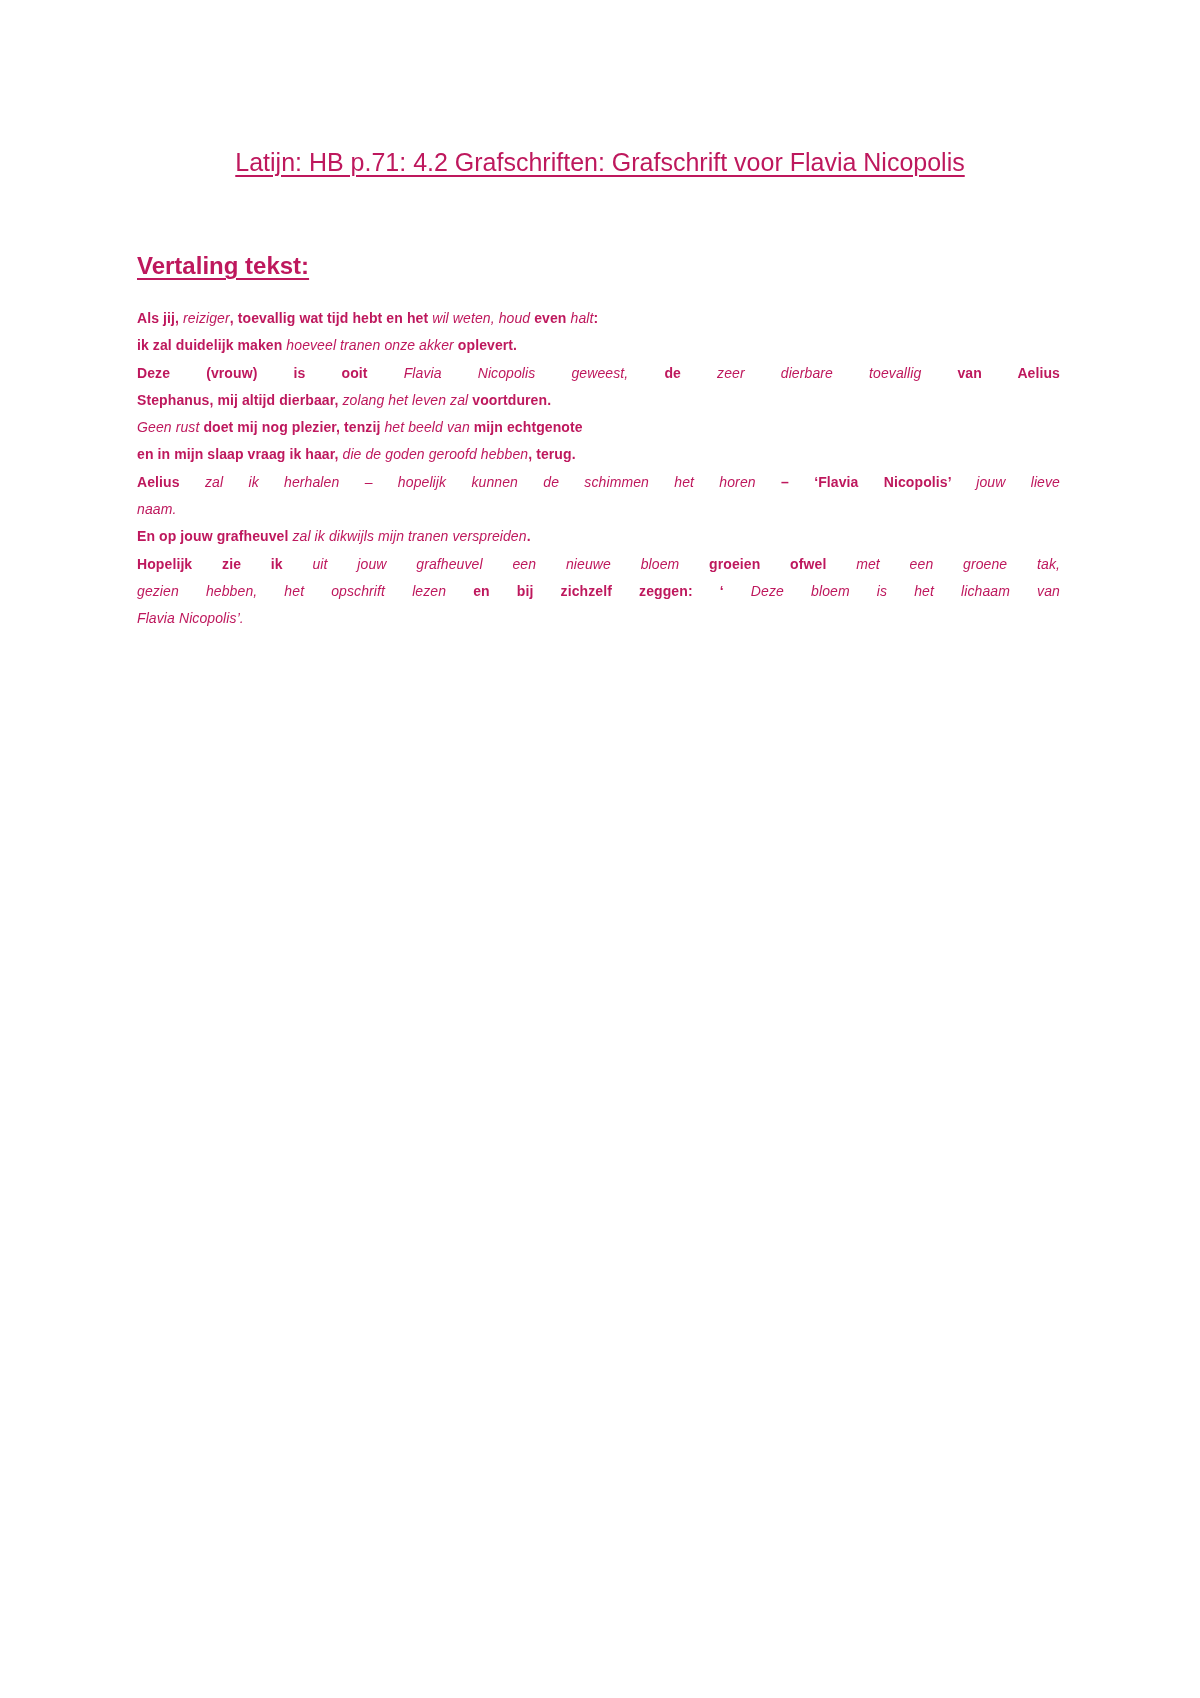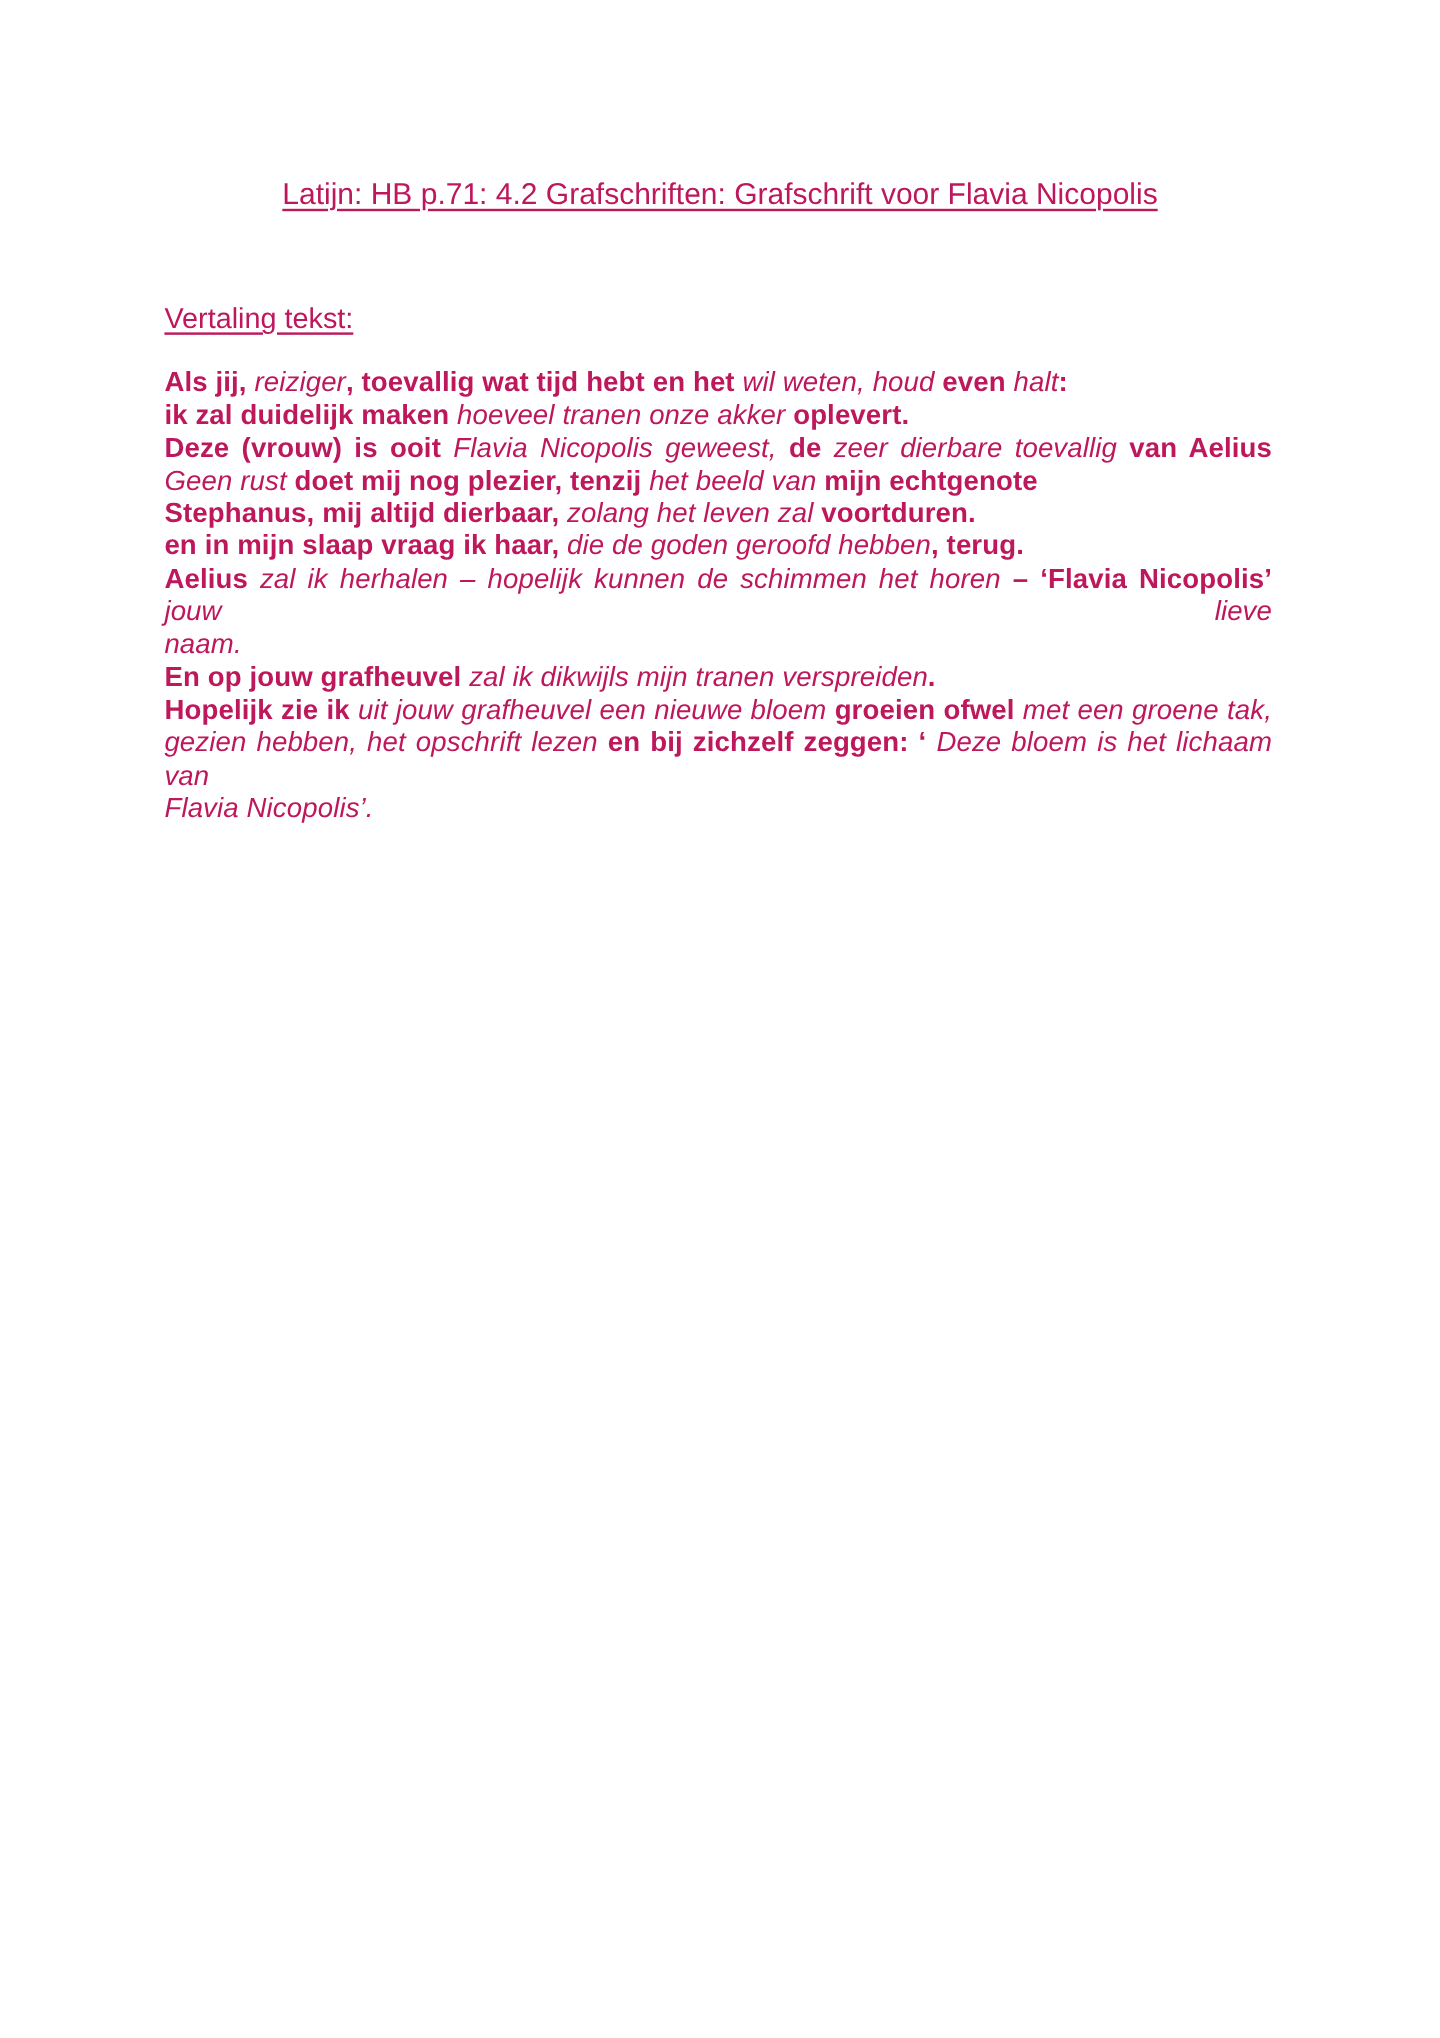--- a/index.html
+++ b/index.html
@@ -26,34 +26,34 @@
     font-size: 25px;
     font-weight: 400;
     line-height: 1.25;
   }
   .section-heading {
     position: absolute;
     top: 252px;
     left: 137px;
     margin: 0;
     font-size: 24px;
-    font-weight: 400;
+    font-weight: 700;
     line-height: 1.2;
   }
   .u {
     text-decoration: underline;
     text-decoration-thickness: 2px;
     text-underline-offset: 4px;
   }
   .translation {
     position: absolute;
     top: 305px;
     left: 137px;
     width: 923px;
-    font-size: 23px;
+    font-size: 14px;
     line-height: 27.3px;
     font-weight: 700;
     letter-spacing: 0.1px;
   }
   .line {
     text-align: left;
   }
   .line.justify {
     text-align: justify;
     text-align-last: justify;
@@ -73,22 +73,22 @@
 
 <div class="page">
   <h1 class="title"><span class="u">Latijn: HB p.71: 4.2 Grafschriften: Grafschrift voor Flavia Nicopolis</span></h1>
 
   <h2 class="section-heading"><span class="u">Vertaling tekst:</span></h2>
 
   <div class="translation">
       <div class="line"><span class="b">Als jij, </span><span class="i">reiziger</span><span class="b">, toevallig wat tijd hebt en het </span><span class="i">wil weten, houd</span><span class="b"> even </span><span class="i">halt</span><span class="b">:</span></div>
       <div class="line"><span class="b">ik zal duidelijk maken </span><span class="i">hoeveel tranen onze akker</span><span class="b"> oplevert.</span></div>
       <div class="line justify"><span class="b">Deze (vrouw) is ooit </span><span class="i">Flavia Nicopolis geweest,</span><span class="b"> de </span><span class="i">zeer dierbare toevallig</span><span class="b"> van Aelius</span></div>
+      <div class="line"><span class="b">Stephanus, mij altijd dierbaar, </span><span class="i">zolang het leven zal</span><span class="b"> voortduren.</span></div>
       <div class="line"><span class="i">Geen rust</span><span class="b"> doet mij nog plezier, tenzij </span><span class="i">het beeld van</span><span class="b"> mijn echtgenote</span></div>
-      <div class="line"><span class="b">Stephanus, mij altijd dierbaar, </span><span class="i">zolang het leven zal</span><span class="b"> voortduren.</span></div>
       <div class="line"><span class="b">en in mijn slaap vraag ik haar, </span><span class="i">die de goden geroofd hebben</span><span class="b">, terug.</span></div>
       <div class="line justify"><span class="b">Aelius </span><span class="i">zal ik herhalen – hopelijk kunnen de schimmen het horen</span><span class="b"> – ‘Flavia Nicopolis’ </span><span class="i">jouw lieve</span></div>
       <div class="line"><span class="i">naam.</span></div>
       <div class="line"><span class="b">En op jouw grafheuvel </span><span class="i">zal ik dikwijls mijn tranen verspreiden</span><span class="b">.</span></div>
       <div class="line justify"><span class="b">Hopelijk zie ik </span><span class="i">uit jouw grafheuvel een nieuwe bloem</span><span class="b"> groeien ofwel </span><span class="i">met een groene tak,</span></div>
       <div class="line justify"><span class="i">gezien hebben, het opschrift lezen</span><span class="b"> en bij zichzelf zeggen: ‘ </span><span class="i">Deze bloem is het lichaam van</span></div>
       <div class="line"><span class="i">Flavia Nicopolis’.</span></div>
     </div>
 </div>
 

